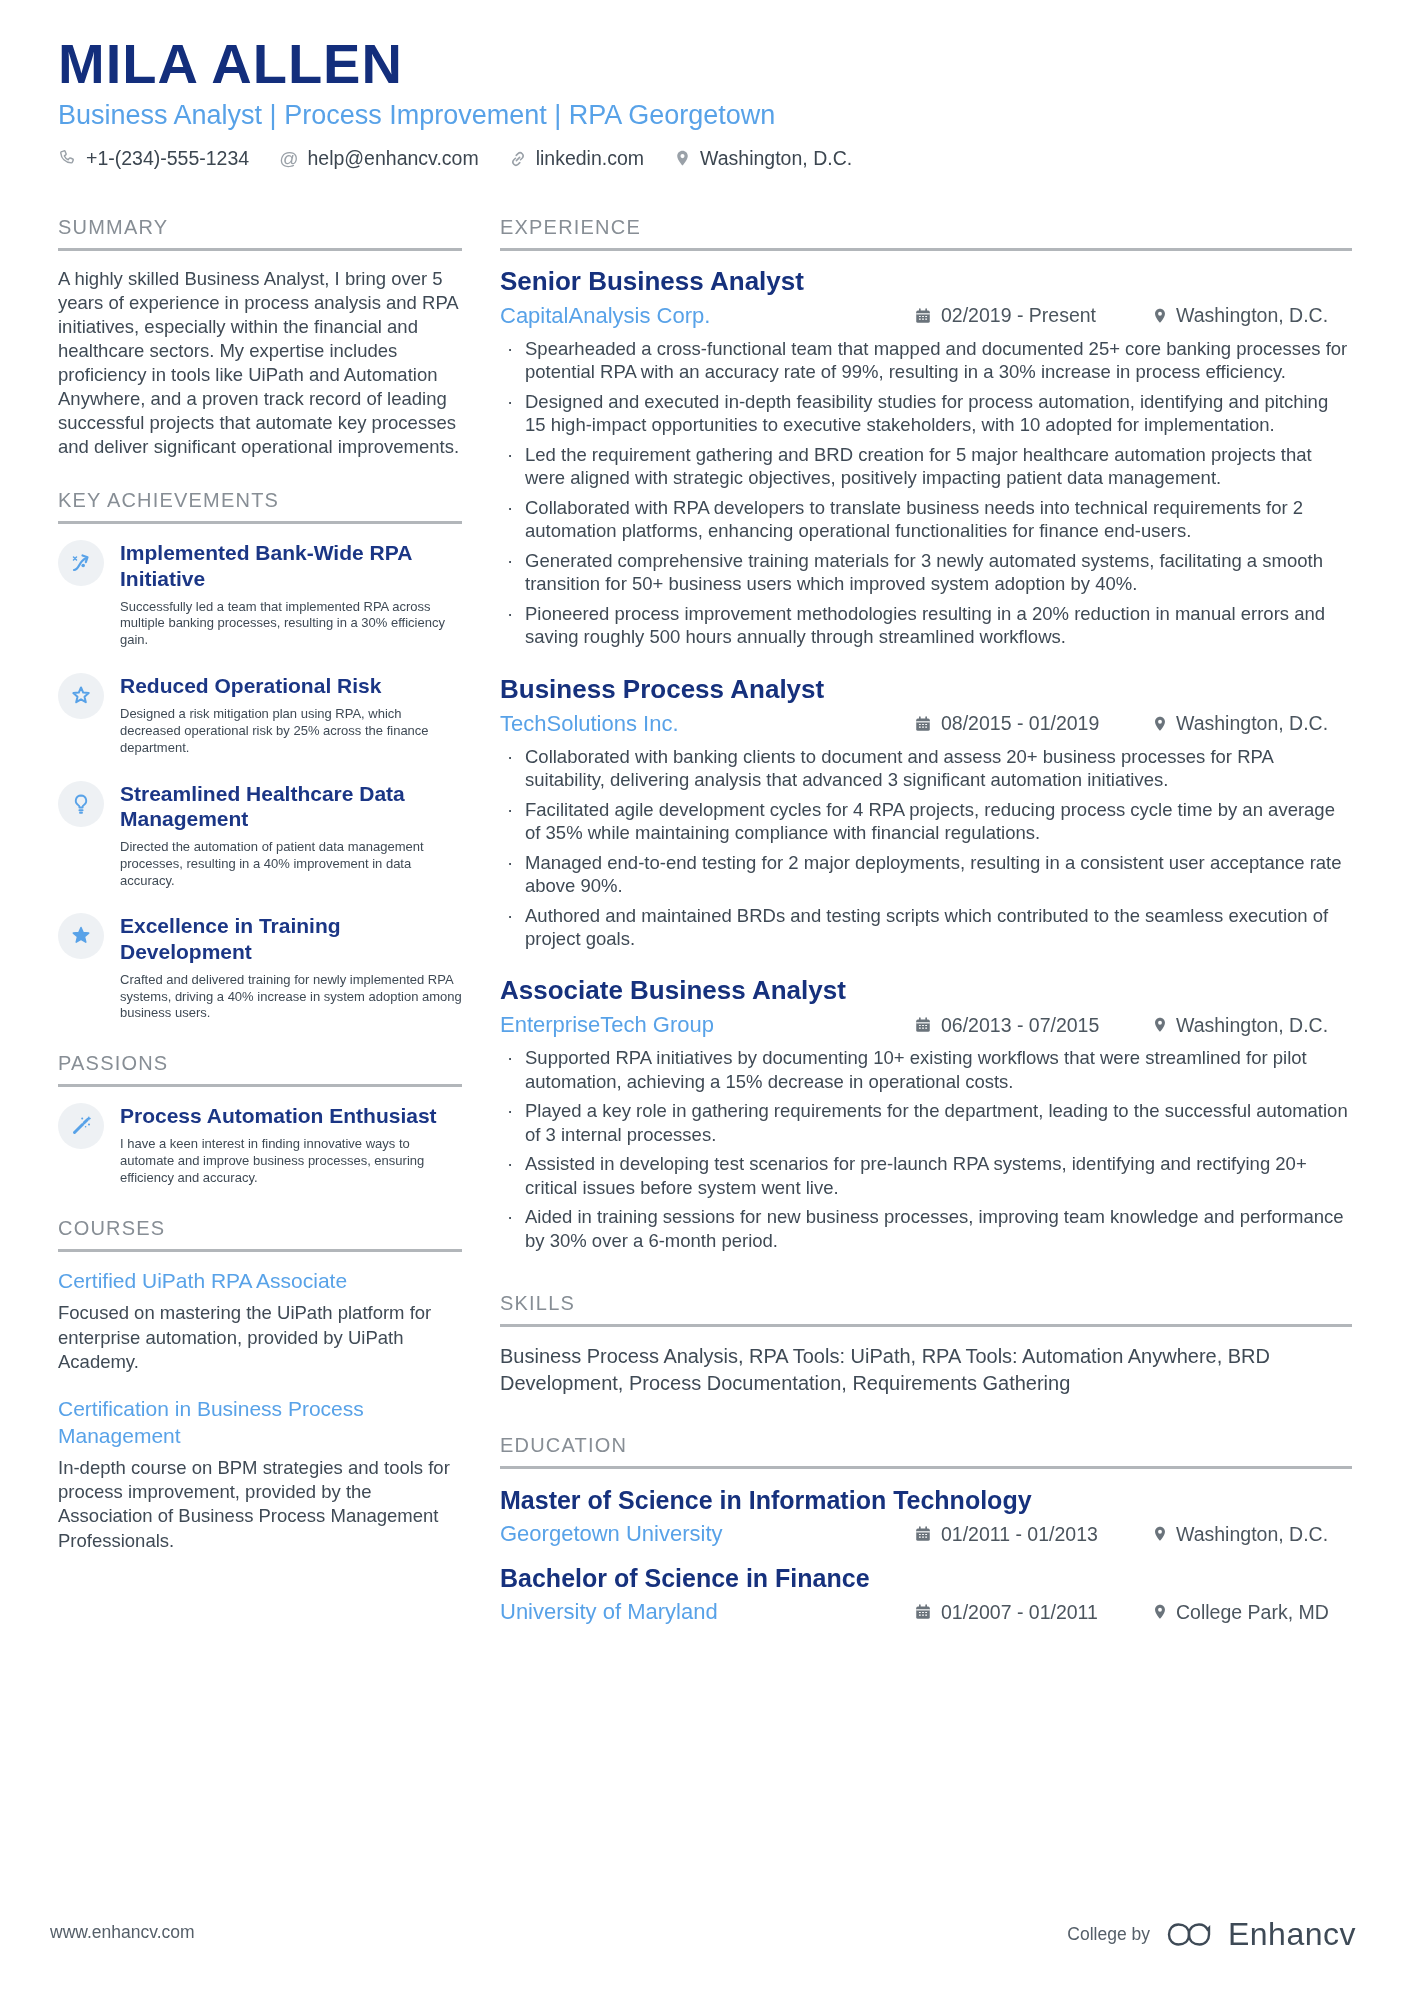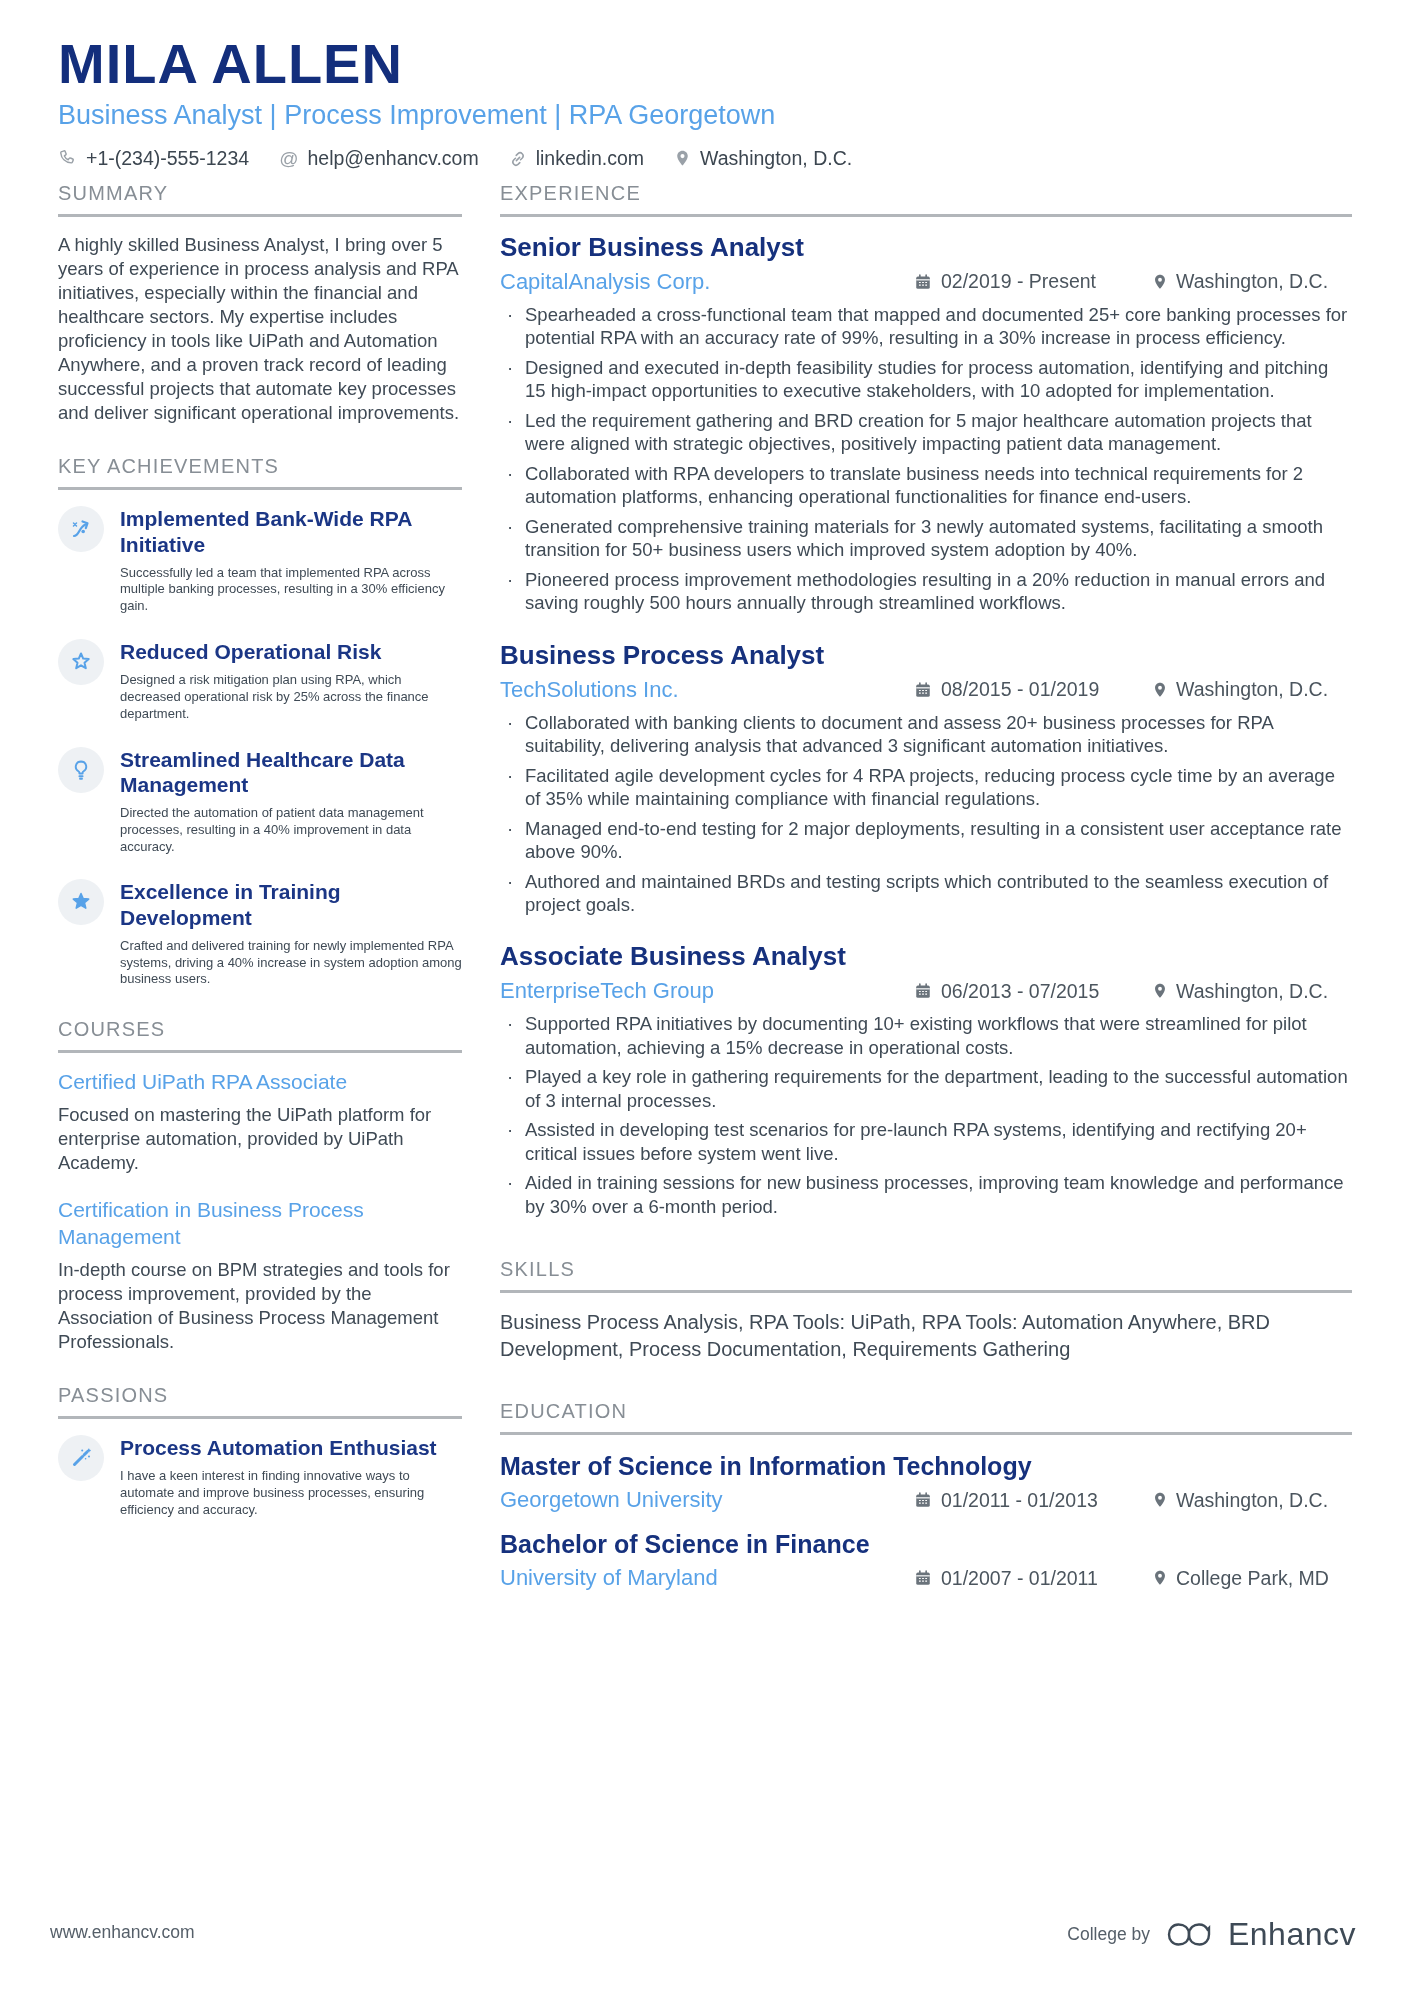--- a/index.html
+++ b/index.html
@@ -21,21 +21,21 @@
   }
   .page{padding:36px 58px 1px 58px;height:100%;position:relative;}
   
   .name{font-size:56px;line-height:1.0;font-weight:700;color:#132e7c;letter-spacing:1px;margin:0;}
   .subtitle{font-size:27px;color:var(--blue);margin-top:8px;font-weight:400;}
   .contact{display:flex;align-items:center;gap:30px;margin-top:16px;font-size:19.5px;color:#3c4650;}
   .citem{display:flex;align-items:center;gap:9px;}
   .citem .ic{display:flex;align-items:center;color:var(--icon-gray);}
   .at-glyph{font-size:19px;color:var(--icon-gray);font-weight:400;}
   
-  .columns{display:flex;gap:38px;margin-top:12px;}
+  .columns{display:flex;gap:38px;margin-top:46px;}
   .col-left{width:404px;flex:none;}
   .col-right{flex:1;min-width:0;}
   section{margin-bottom:30px;}
   .sec-label{
     font-size:20px;color:var(--label);letter-spacing:1.2px;font-weight:400;
     padding-bottom:9px;border-bottom:3px solid var(--rule);margin-bottom:16px;
   }
   .body-text{font-size:18.5px;line-height:1.3;margin:0;}
   
   .ach-item{display:flex;gap:16px;margin-bottom:24px;}
@@ -174,48 +174,48 @@
               </svg>
           </span>
           <div>
             <div class="ach-title">Excellence in Training Development</div>
             <div class="ach-text">Crafted and delivered training for newly implemented RPA systems, driving a 40% increase in system adoption among business users.</div>
           </div>
         </div>
       </section>
 
       <section>
-        <div class="sec-label">COURSES</div>
-        <div class="course-item">
-          <div class="course-title">Certified UiPath RPA Associate</div>
-          <div class="course-text">Focused on mastering the UiPath platform for enterprise automation, provided by UiPath Academy.</div>
-        </div>
-        <div class="course-item">
-          <div class="course-title">Certification in Business Process Management</div>
-          <div class="course-text">In-depth course on BPM strategies and tools for process improvement, provided by the Association of Business Process Management Professionals.</div>
-        </div>
-      </section>
-
-      <section>
         <div class="sec-label">PASSIONS</div>
         <div class="ach-item">
           <span class="ach-icon">
             <svg width="24" height="24" viewBox="0 0 24 24">
                 <path d="M5.5 18.5 L13.5 10.5" stroke="#58a2e8" stroke-width="3" stroke-linecap="round"></path>
                 <path d="M15.2 8.8 L17.8 6.2" stroke="#58a2e8" stroke-width="3" stroke-linecap="round"></path>
                 <path d="M19.8 3.2 v2.6 M18.5 4.5 h2.6" stroke="#58a2e8" stroke-width="1.4" stroke-linecap="round"></path>
                 <circle cx="13.2" cy="4.6" r="1" fill="#58a2e8"></circle>
                 <circle cx="20" cy="10.4" r="1" fill="#58a2e8"></circle>
                 <circle cx="16.6" cy="12.8" r=".8" fill="#58a2e8"></circle>
               </svg>
           </span>
           <div>
             <div class="ach-title">Process Automation Enthusiast</div>
             <div class="ach-text">I have a keen interest in finding innovative ways to automate and improve business processes, ensuring efficiency and accuracy.</div>
           </div>
+        </div>
+      </section>
+
+      <section>
+        <div class="sec-label">COURSES</div>
+        <div class="course-item">
+          <div class="course-title">Certified UiPath RPA Associate</div>
+          <div class="course-text">Focused on mastering the UiPath platform for enterprise automation, provided by UiPath Academy.</div>
+        </div>
+        <div class="course-item">
+          <div class="course-title">Certification in Business Process Management</div>
+          <div class="course-text">In-depth course on BPM strategies and tools for process improvement, provided by the Association of Business Process Management Professionals.</div>
         </div>
       </section>
     </div>
 
     <div class="col-right">
 
       <section>
         <div class="sec-label">EXPERIENCE</div>
 
         <div class="job">

